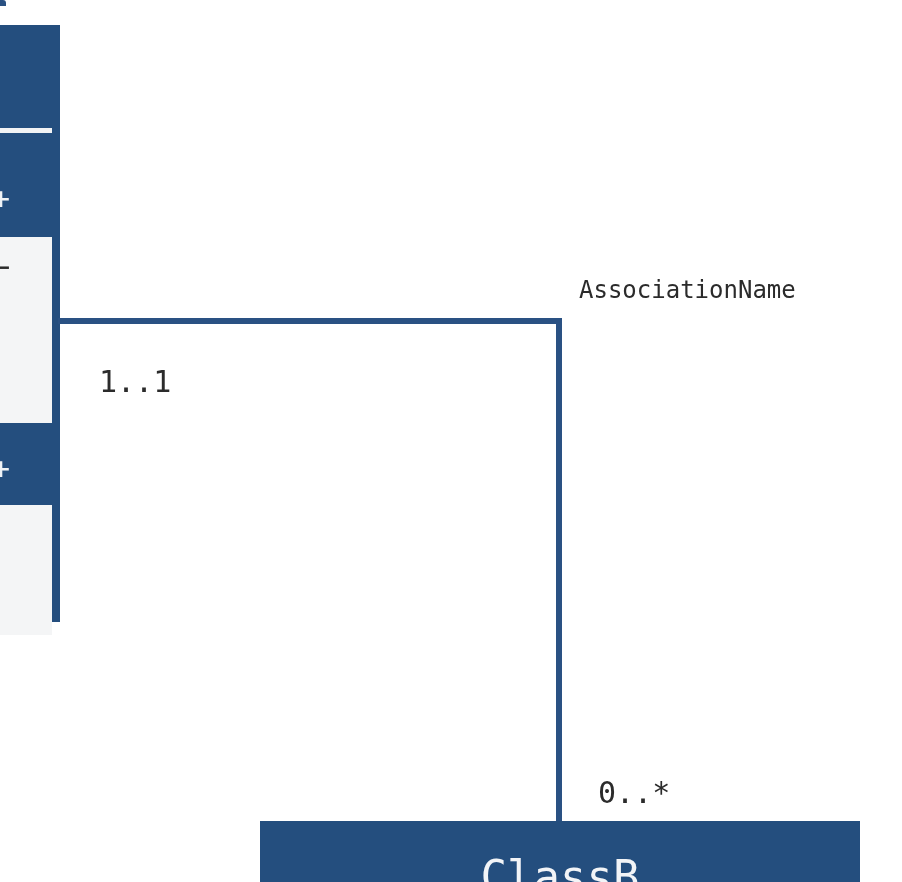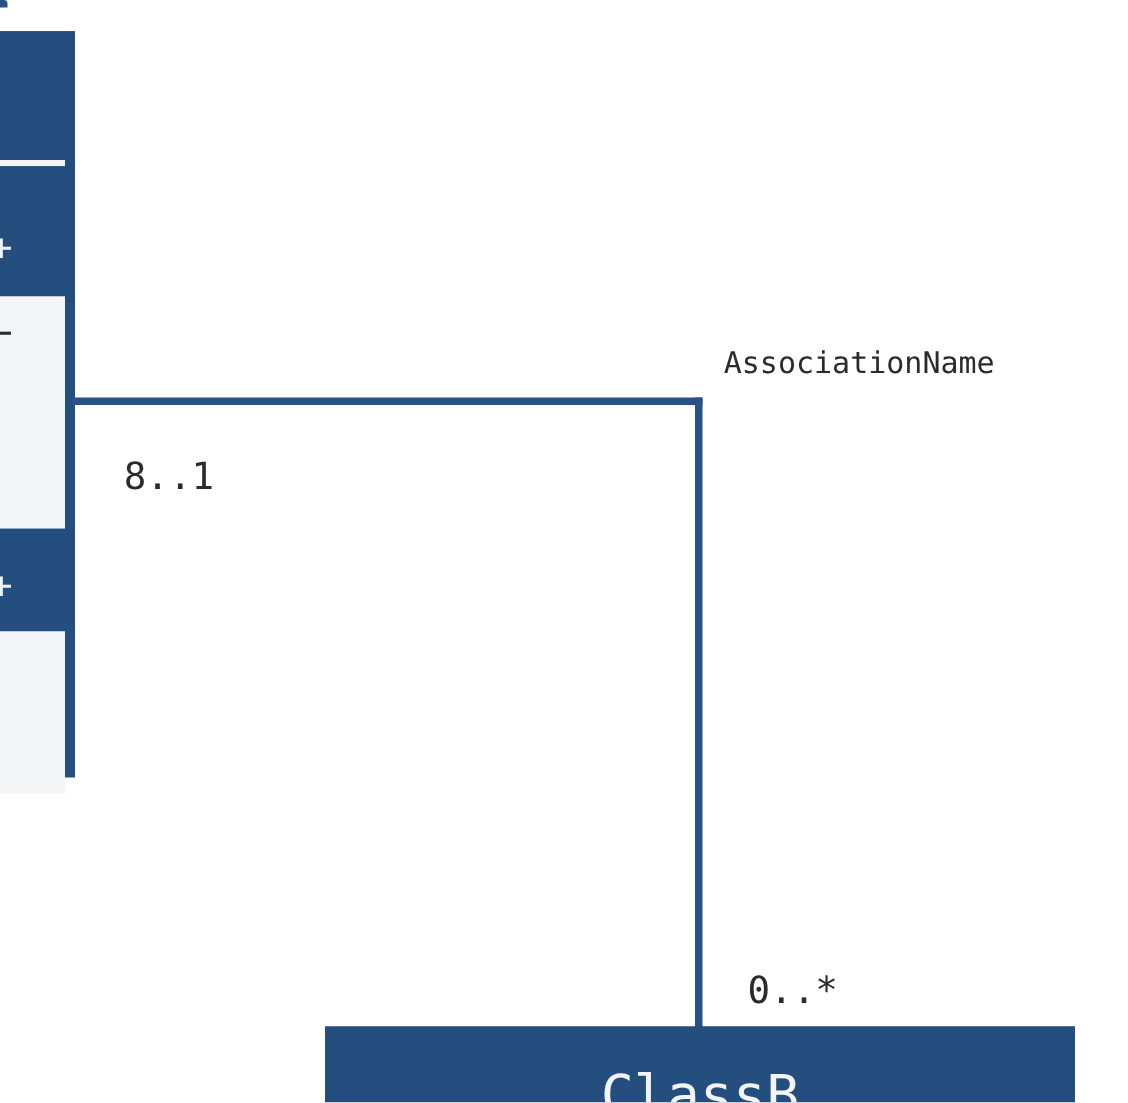--- a/index.html
+++ b/index.html
@@ -171,21 +171,21 @@
       <div class="member-row"></div>
     </div>
   </div>
 
   <div class="edge" id="edge-horizontal"></div>
   <div class="edge" id="edge-vertical"></div>
   <div id="edge-corner"></div>
 
   <div class="edge-label" id="label-association">AssociationName</div>
 
-  <div class="edge-label" id="label-mult-source">8..1</div>
+  <div class="edge-label" id="label-mult-source">1..1</div>
 
   <div class="edge-label" id="label-mult-target">0..*</div>
 
   <div id="class-b" class="class-box">
     <div class="title-band">ClassB</div>
   </div>
 
 </div>
 
 </body></html>

